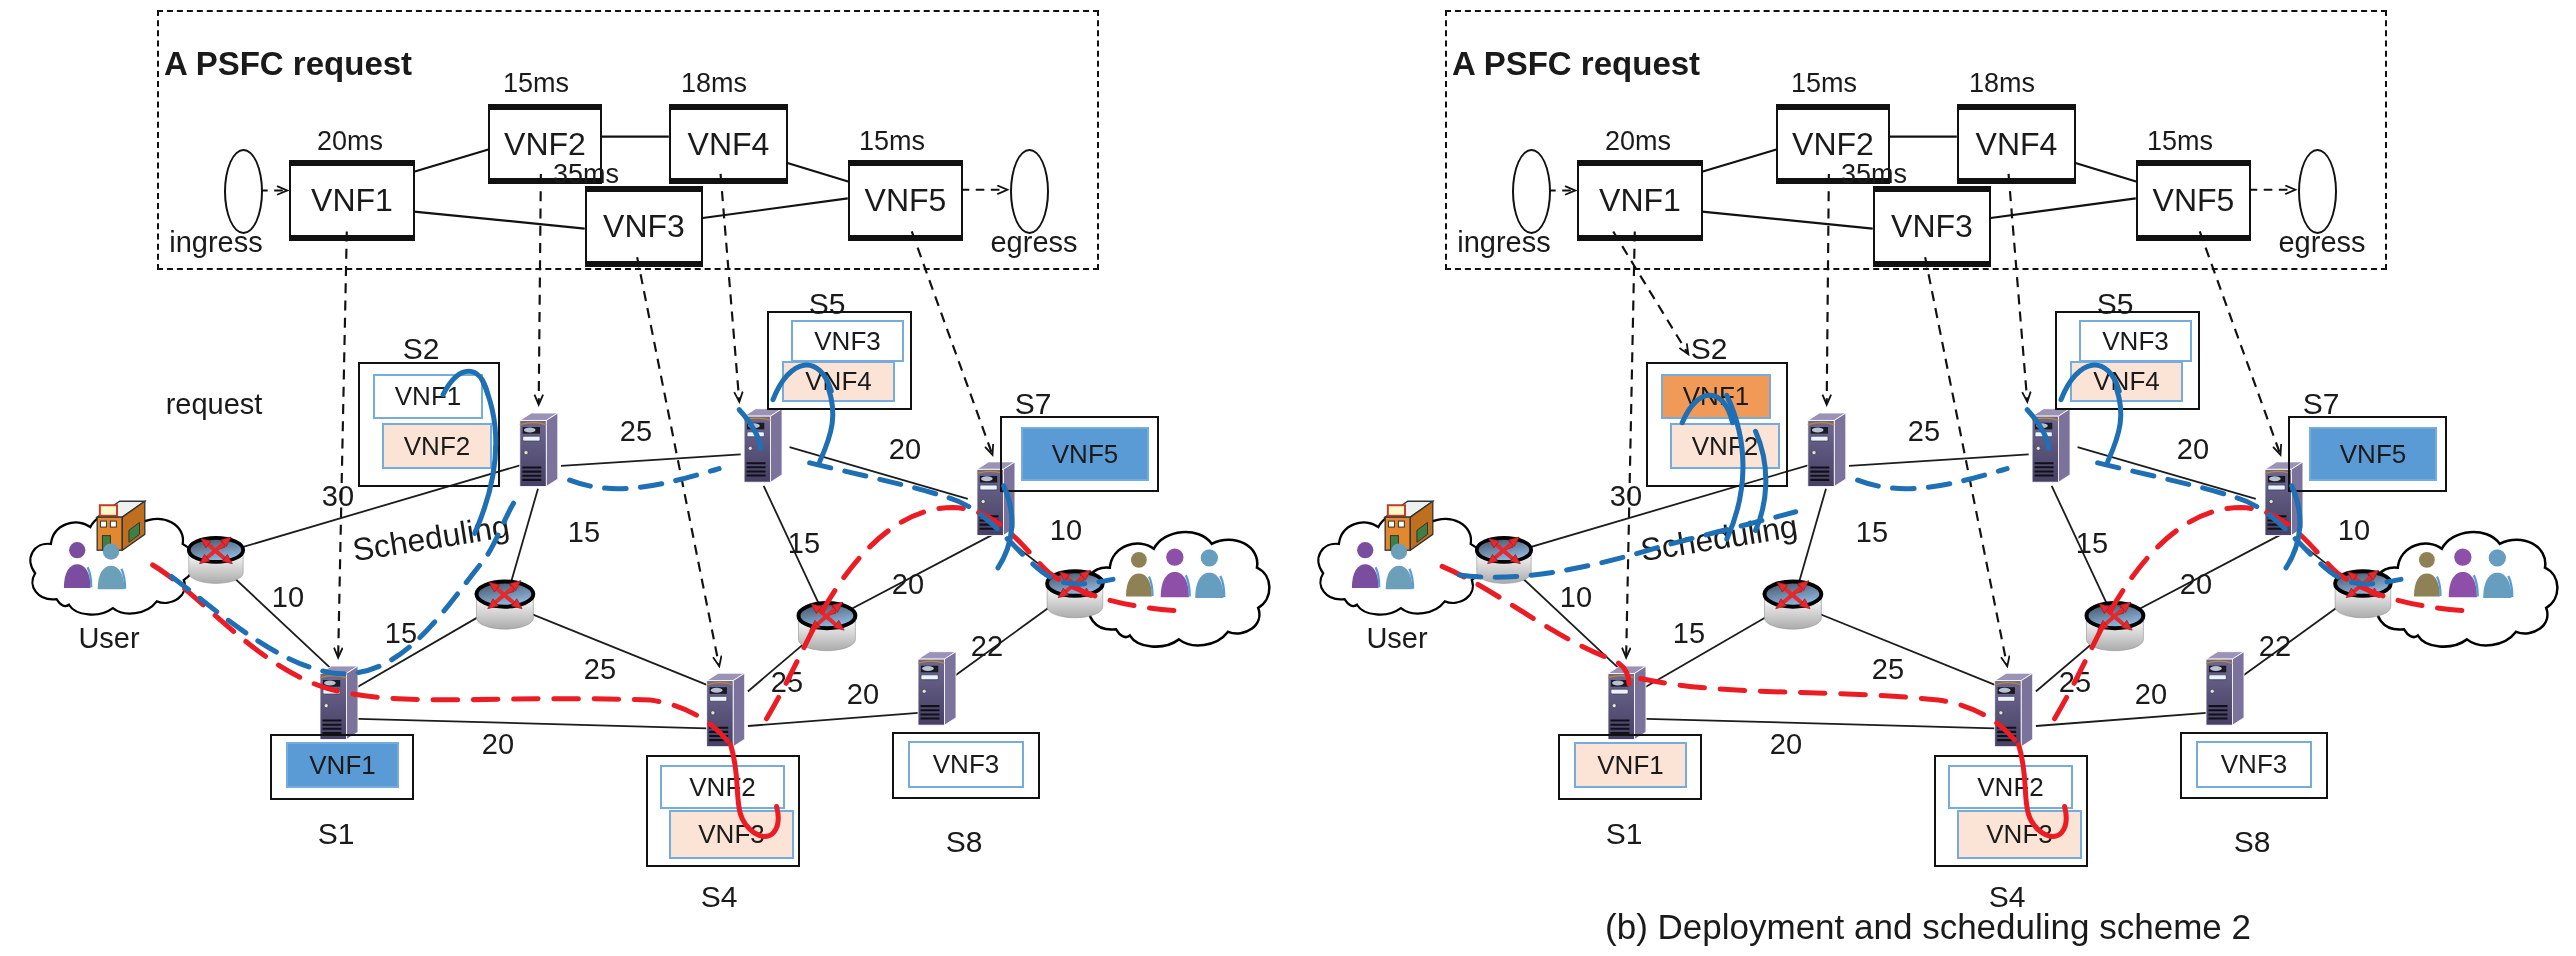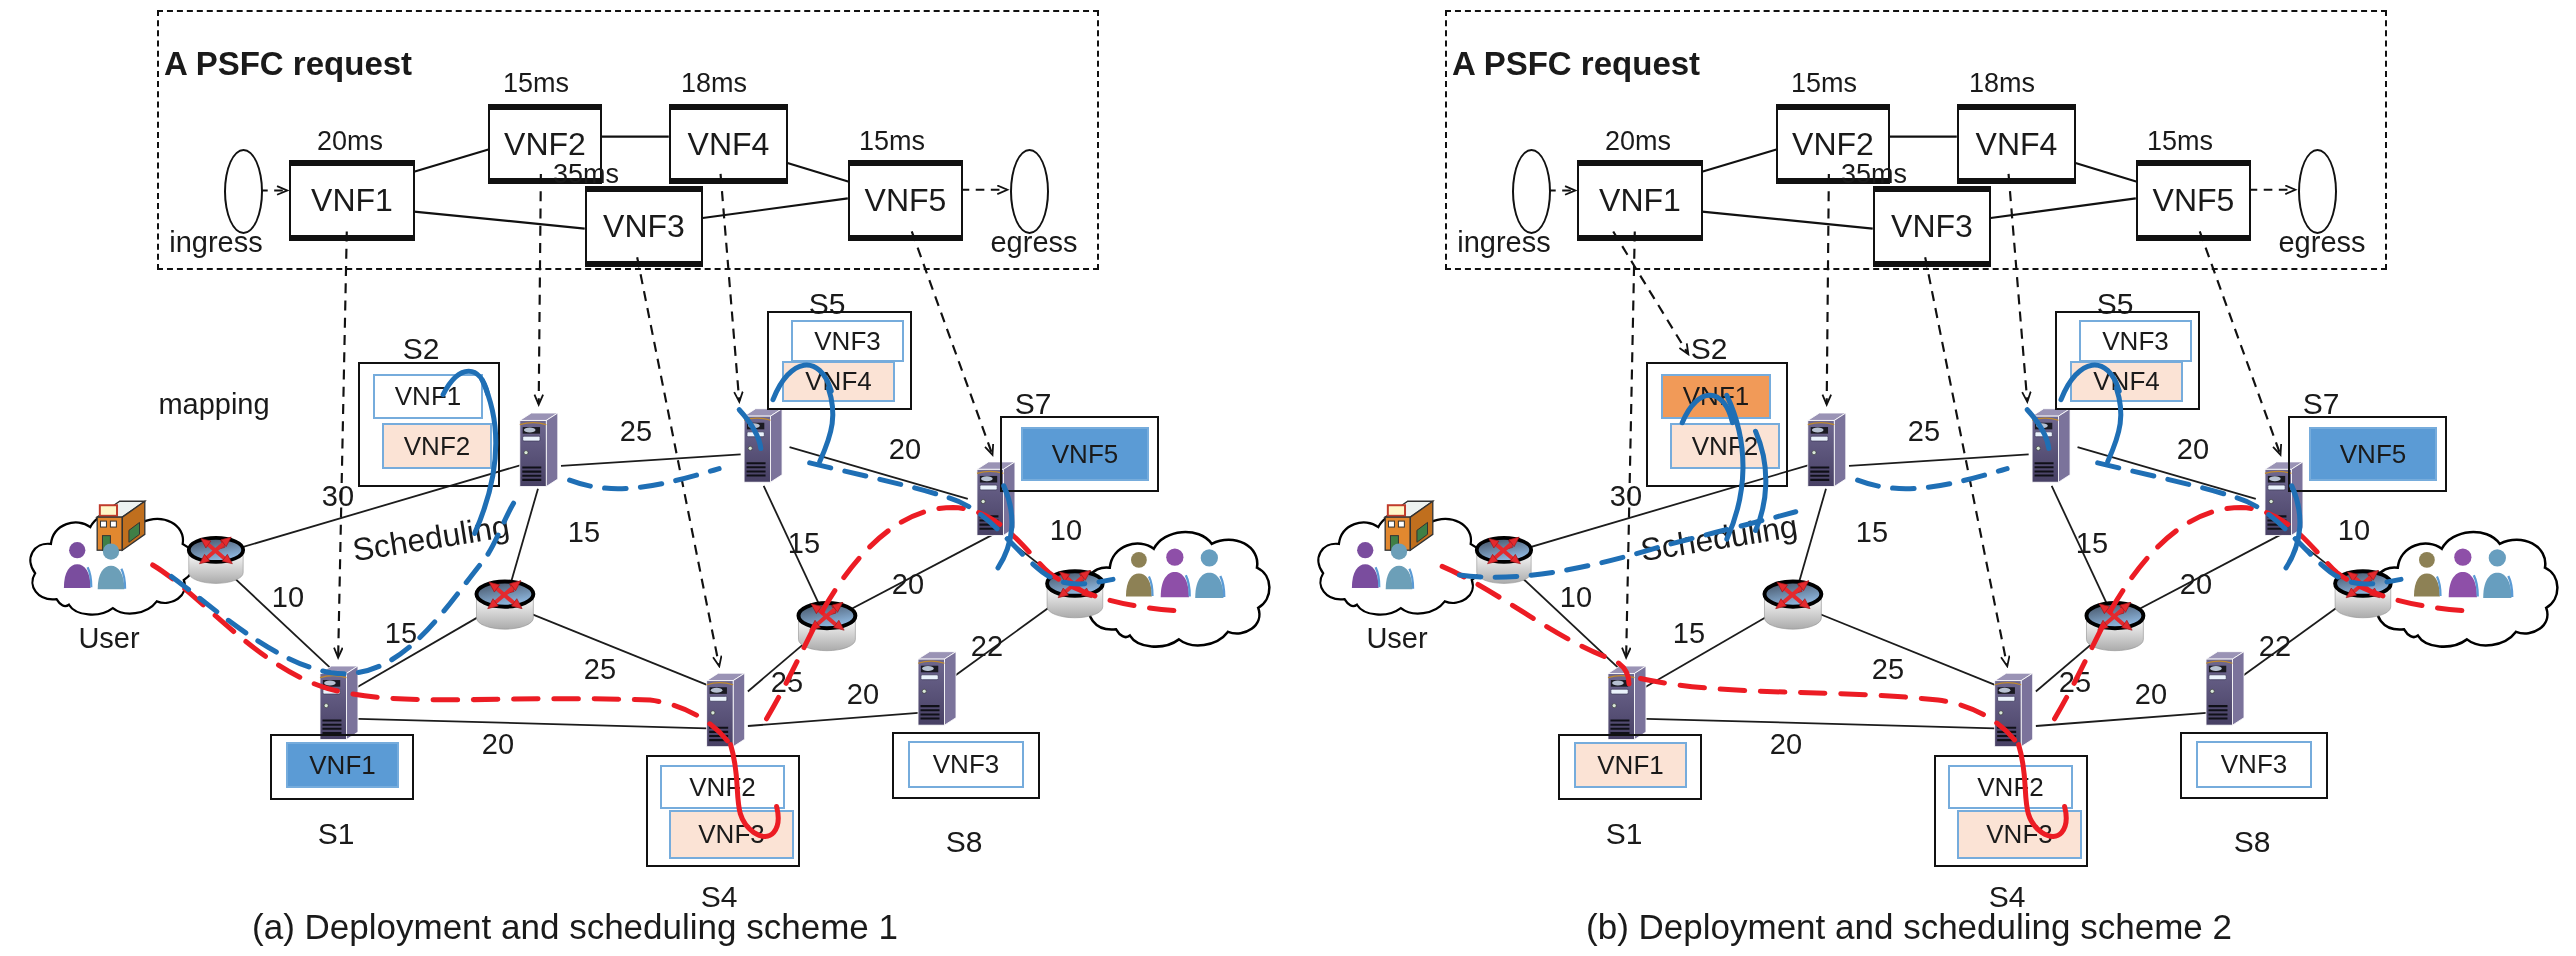--- a/index.html
+++ b/index.html
@@ -183,21 +183,21 @@
     <div class="cbox" style="left:488px;top:104px;width:110px;height:68px">VNF2</div>
     <div class="cbox" style="left:669px;top:104px;width:115px;height:68px">VNF4</div>
     <div class="cbox" style="left:585px;top:186px;width:114px;height:69px">VNF3</div>
     <div class="cbox" style="left:848px;top:160px;width:111px;height:69px">VNF5</div>
     <div class="lbl lat" style="left:350px;top:141px">20ms</div>
     <div class="lbl lat" style="left:536px;top:83px">15ms</div>
     <div class="lbl lat" style="left:714px;top:83px">18ms</div>
     <div class="lbl lat" style="left:586px;top:174px">35ms</div>
     <div class="lbl lat" style="left:892px;top:141px">15ms</div>
 
-    <div class="lbl map" style="left:214px;top:404px">mapping</div>
+    <div class="lbl map" style="left:214px;top:404px">request</div>
     <div class="lbl sched" style="left:431px;top:538px">Scheduling</div>
     <div class="lbl io" style="left:109px;top:638px">User</div>
 
     <div class="lbl sl" style="left:421px;top:338px">S2</div>
     <div class="lbl sl" style="left:827px;top:293px">S5</div>
     <div class="lbl sl" style="left:1033px;top:393px">S7</div>
     <div class="lbl sl" style="left:336px;top:823px">S1</div>
     <div class="lbl sl" style="left:719px;top:886px">S4</div>
     <div class="lbl sl" style="left:964px;top:831px">S8</div>
 
@@ -225,21 +225,20 @@
     <div class="sbox" style="left:1000px;top:416px;width:155px;height:72px"></div>
     <div class="slot" style="left:1021px;top:427px;width:124px;height:50px" data-state="running">VNF5</div>
     <div class="sbox" style="left:270px;top:734px;width:140px;height:62px"></div>
     <div class="slot" style="left:286px;top:742px;width:109px;height:42px" data-state="running">VNF1</div>
     <div class="sbox" style="left:646px;top:755px;width:150px;height:108px"></div>
     <div class="slot" style="left:660px;top:765px;width:121px;height:40px" data-state="idle">VNF2</div>
     <div class="slot" style="left:669px;top:810px;width:121px;height:45px" data-state="queued">VNF3</div>
     <div class="sbox" style="left:892px;top:732px;width:144px;height:63px"></div>
     <div class="slot" style="left:908px;top:741px;width:112px;height:43px" data-state="idle">VNF3</div>
 
-    <div class="lbl cap" style="left:575px;top:926px">(a) Deployment and scheduling scheme 1</div>
   </div>
 
   <div class="panel" style="left:1288px">
     <div class="psfc" style="left:157px;top:10px;width:938px;height:256px"></div>
 
     <svg class="layer base" viewBox="0 0 1791 1330">
       <use href="#sym-cloud" x="24" y="680" width="262" height="188"></use>
       <use href="#sym-cloud" x="1492" y="704" width="292" height="210"></use>
       <g stroke="#1c1c1c" stroke-width="2.5">
         <line x1="300" y1="772" x2="748" y2="640"></line>
@@ -363,16 +362,16 @@
     <div class="sbox" style="left:1000px;top:416px;width:155px;height:72px"></div>
     <div class="slot" style="left:1021px;top:427px;width:124px;height:50px" data-state="running">VNF5</div>
     <div class="sbox" style="left:270px;top:734px;width:140px;height:62px"></div>
     <div class="slot" style="left:286px;top:742px;width:109px;height:42px" data-state="queued">VNF1</div>
     <div class="sbox" style="left:646px;top:755px;width:150px;height:108px"></div>
     <div class="slot" style="left:660px;top:765px;width:121px;height:40px" data-state="idle">VNF2</div>
     <div class="slot" style="left:669px;top:810px;width:121px;height:45px" data-state="queued">VNF3</div>
     <div class="sbox" style="left:892px;top:732px;width:144px;height:63px"></div>
     <div class="slot" style="left:908px;top:741px;width:112px;height:43px" data-state="idle">VNF3</div>
 
-    <div class="lbl cap" style="left:621px;top:926px">(b) Deployment and scheduling scheme 2</div>
+    <div class="lbl cap" style="left:640px;top:926px">(b) Deployment and scheduling scheme 2</div>
   </div>
 </div>
 
 
 </body></html>

